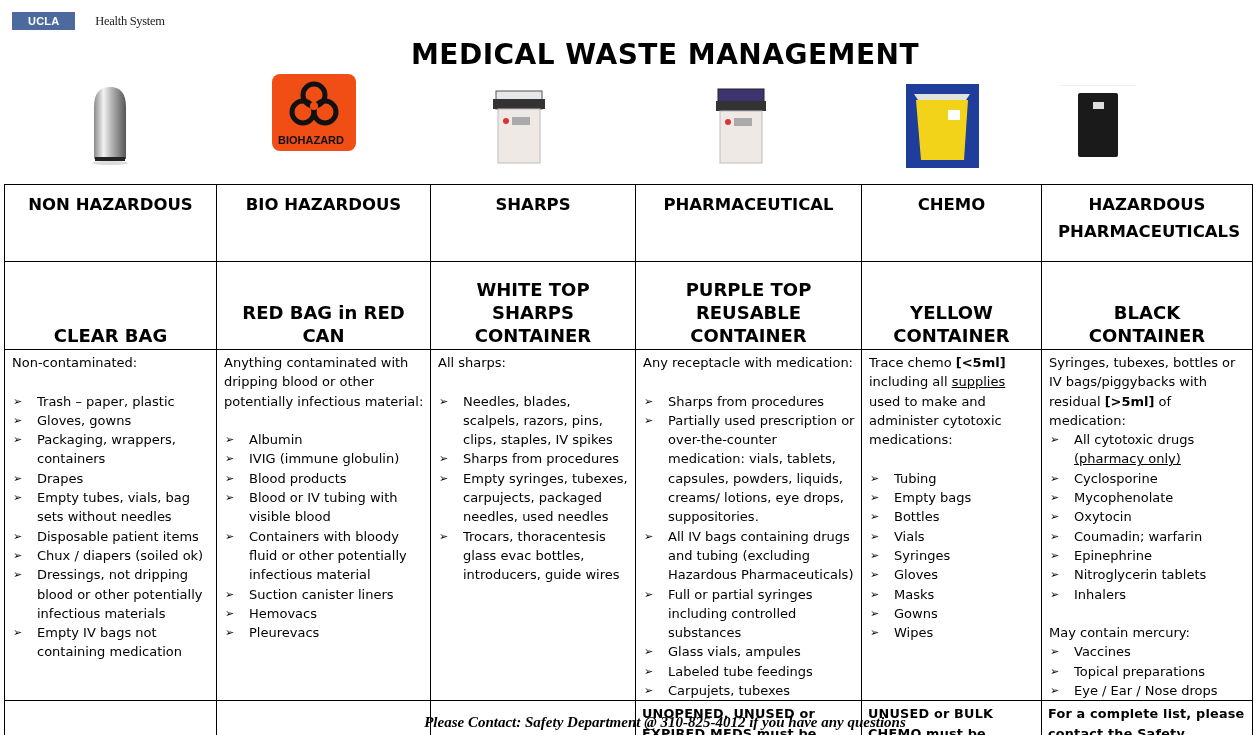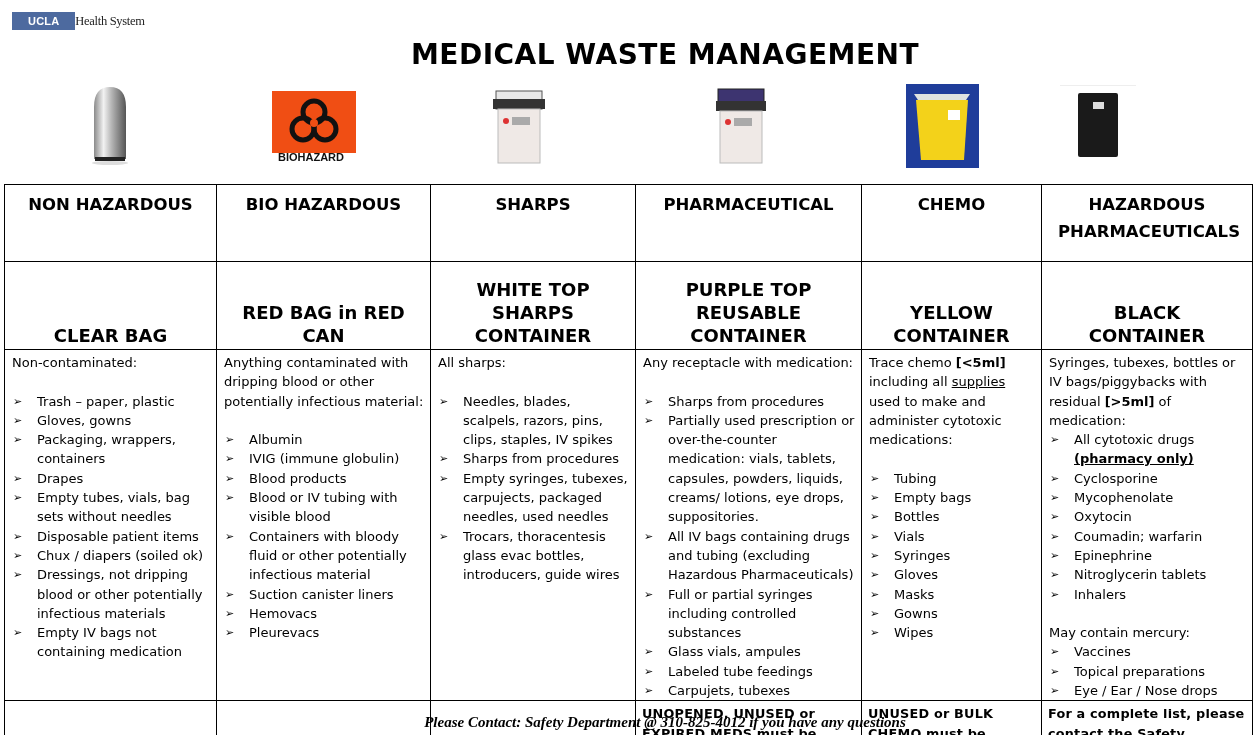--- a/index.html
+++ b/index.html
@@ -1,19 +1,19 @@
 <!DOCTYPE html>
 <html><head>
 <meta charset="utf-8">
 <style>
   html, body { margin:0; padding:0; background:#ffffff; }
   body { width:1258px; height:735px; position:relative; overflow:hidden; font-family:"DejaVu Sans", sans-serif; color:#000; }
   .logo { position:absolute; left:12px; top:12px; display:flex; align-items:center; }
   .logo-box { background:#4d6a9f; color:#fff; font-family:"Liberation Sans", sans-serif; font-weight:bold; font-size:11px; padding:3px 16px; letter-spacing:0.2px; }
-  .logo-text { font-family:"Liberation Serif", serif; font-size:12.5px; margin-left:0; color:#222; letter-spacing:-0.3px; }
+  .logo-text { font-family:"Liberation Serif", serif; font-size:12.5px; margin-left:20px; color:#222; letter-spacing:-0.3px; }
   .title { position:absolute; left:0; width:1330px; top:38px; text-align:center; font-family:"DejaVu Sans", sans-serif; font-weight:bold; font-size:28px; letter-spacing:0.5px; }
   .img { position:absolute; }
   table { position:absolute; left:4px; top:184px; border-collapse:collapse; table-layout:fixed; width:1248px; }
   td { border:1.5px solid #000; vertical-align:top; padding:16px; }
   .cat { height:54px; text-align:center; font-weight:bold; font-size:16.5px; padding-top:6px; line-height:27px; }
   .cont { height:47px; text-align:center; font-weight:bold; font-size:18px; vertical-align:bottom; line-height:23px; padding-bottom:2px; }
   .body { height:344px; font-size:13px; line-height:19.3px; padding:3px 6px 0 7px;margin-top:33px; }
   .intro { margin:0; }
   .gap { height:19.3px; }
   ul { list-style:none; margin:0; padding:0; }
@@ -42,21 +42,21 @@
         <stop offset="0.55" stop-color="#b5b5b5"></stop>
         <stop offset="1" stop-color="#555"></stop>
       </linearGradient>
     </defs>
   <path d="M8 22 Q8 2 24 2 Q40 2 40 22 Z" fill="url(#steel)"></path>
   <rect x="8" y="22" width="32" height="52" fill="url(#steel)"></rect>
   <rect x="9" y="72" width="30" height="4" fill="#222"></rect>
   <ellipse cx="24" cy="78" rx="18" ry="2" fill="#ddd"></ellipse>
 </svg>
 
-<div class="img" style="left:272px;top:91px;width:84px;width:84px;height:62px;background:#f04e14;">
+<div class="img" style="left:272px;top:74px;width:84px;width:84px;height:77px;background:#f04e14;border-radius:8px;">
   <svg width="84" height="62" viewBox="0 0 84 62">
     <g fill="none" stroke="#111" stroke-width="5">
       <circle cx="42" cy="21" r="11"></circle>
       <circle cx="31" cy="38" r="11"></circle>
       <circle cx="53" cy="38" r="11"></circle>
     </g>
     <circle cx="42" cy="32" r="4" fill="#f04e14"></circle>
   </svg>
   <div style="position:absolute;left:6px;top:60px;font-family:'Liberation Sans',sans-serif;font-weight:bold;font-size:11px;color:#111;">BIOHAZARD</div>
 </div>
@@ -195,21 +195,21 @@
         <li>Syringes</li>
         <li>Gloves</li>
         <li>Masks</li>
         <li>Gowns</li>
         <li>Wipes</li>
       </ul>
     </td>
     <td class="body">
       <p class="intro"><span>Syringes, tubexes, bottles or IV bags/piggybacks with residual </span><b>[&gt;5ml]</b><span> of medication:</span></p>
       <ul>
-        <li><span>All cytotoxic drugs</span><br><u style="font-weight:bold">(pharmacy only)</u></li>
+        <li><span>All cytotoxic drugs</span><br><u style="font-weight:normal">(pharmacy only)</u></li>
         <li>Cyclosporine</li>
         <li>Mycophenolate</li>
         <li>Oxytocin</li>
         <li>Coumadin; warfarin</li>
         <li>Epinephrine</li>
         <li>Nitroglycerin tablets</li>
         <li>Inhalers</li>
       </ul>
       <div class="gap"></div>
       <p class="intro">May contain mercury:</p>

